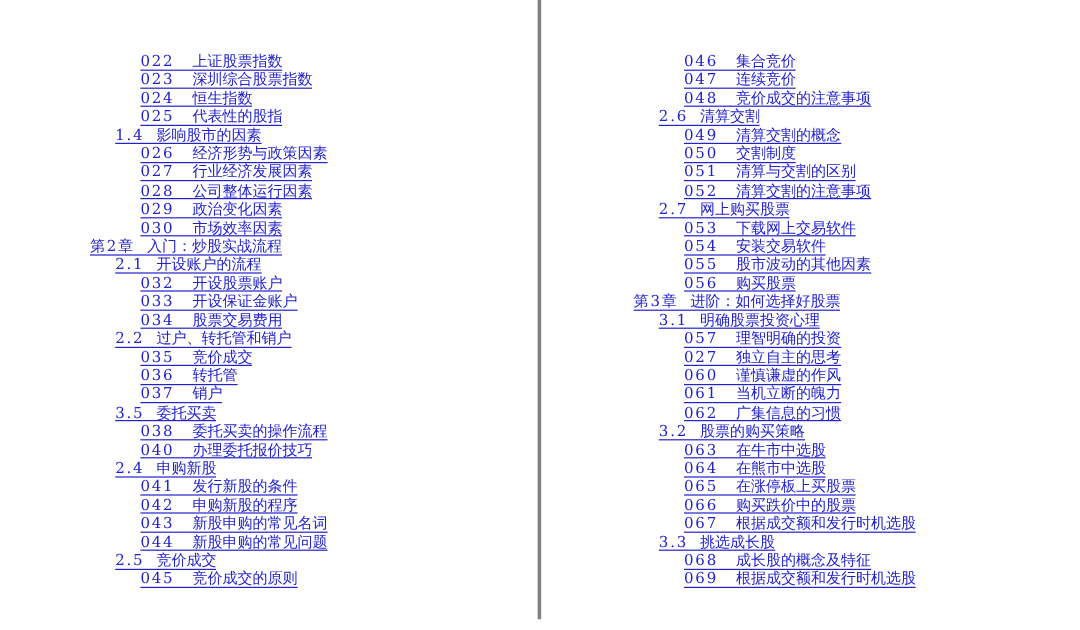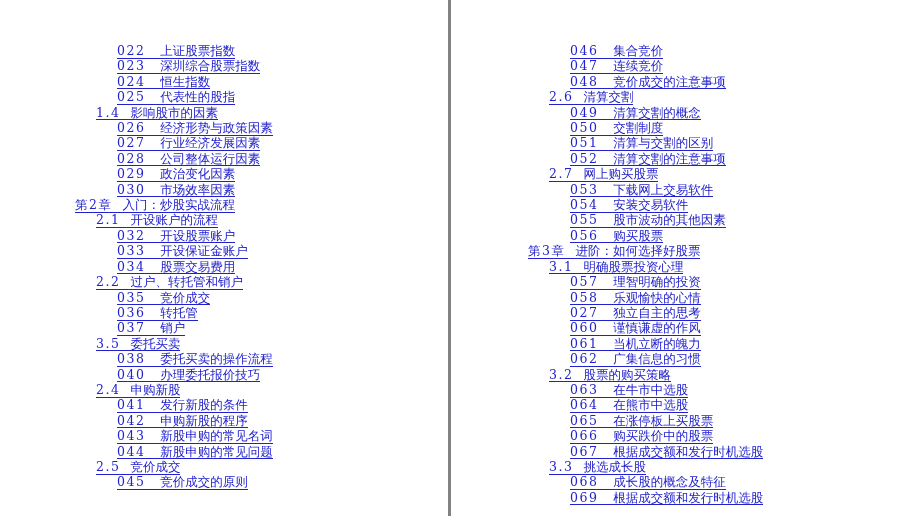--- a/index.html
+++ b/index.html
@@ -100,21 +100,20 @@
     <a class="toc-entry lvl-item"><span class="entry-inner"><span class="num">051</span><span class="gap"></span><span class="title">清算与交割的区别</span></span></a>
     <a class="toc-entry lvl-item"><span class="entry-inner"><span class="num">052</span><span class="gap"></span><span class="title">清算交割的注意事项</span></span></a>
     <a class="toc-entry lvl-section"><span class="entry-inner"><span class="num">2.7</span><span class="gap"></span><span class="title">网上购买股票</span></span></a>
     <a class="toc-entry lvl-item"><span class="entry-inner"><span class="num">053</span><span class="gap"></span><span class="title">下载网上交易软件</span></span></a>
     <a class="toc-entry lvl-item"><span class="entry-inner"><span class="num">054</span><span class="gap"></span><span class="title">安装交易软件</span></span></a>
     <a class="toc-entry lvl-item"><span class="entry-inner"><span class="num">055</span><span class="gap"></span><span class="title">股市波动的其他因素</span></span></a>
     <a class="toc-entry lvl-item"><span class="entry-inner"><span class="num">056</span><span class="gap"></span><span class="title">购买股票</span></span></a>
     <a class="toc-entry lvl-chapter"><span class="entry-inner"><span class="num">第3章</span><span class="gap"></span><span class="title">进阶：如何选择好股票</span></span></a>
     <a class="toc-entry lvl-section"><span class="entry-inner"><span class="num">3.1</span><span class="gap"></span><span class="title">明确股票投资心理</span></span></a>
     <a class="toc-entry lvl-item"><span class="entry-inner"><span class="num">057</span><span class="gap"></span><span class="title">理智明确的投资</span></span></a>
-    <a class="toc-entry lvl-item"><span class="entry-inner"><span class="num">058</span><span class="gap"></span><span class="title">乐观愉快的心情</span></span></a>
     <a class="toc-entry lvl-item"><span class="entry-inner"><span class="num">027</span><span class="gap"></span><span class="title">独立自主的思考</span></span></a>
     <a class="toc-entry lvl-item"><span class="entry-inner"><span class="num">060</span><span class="gap"></span><span class="title">谨慎谦虚的作风</span></span></a>
     <a class="toc-entry lvl-item"><span class="entry-inner"><span class="num">061</span><span class="gap"></span><span class="title">当机立断的魄力</span></span></a>
     <a class="toc-entry lvl-item"><span class="entry-inner"><span class="num">062</span><span class="gap"></span><span class="title">广集信息的习惯</span></span></a>
     <a class="toc-entry lvl-section"><span class="entry-inner"><span class="num">3.2</span><span class="gap"></span><span class="title">股票的购买策略</span></span></a>
     <a class="toc-entry lvl-item"><span class="entry-inner"><span class="num">063</span><span class="gap"></span><span class="title">在牛市中选股</span></span></a>
     <a class="toc-entry lvl-item"><span class="entry-inner"><span class="num">064</span><span class="gap"></span><span class="title">在熊市中选股</span></span></a>
     <a class="toc-entry lvl-item"><span class="entry-inner"><span class="num">065</span><span class="gap"></span><span class="title">在涨停板上买股票</span></span></a>
     <a class="toc-entry lvl-item"><span class="entry-inner"><span class="num">066</span><span class="gap"></span><span class="title">购买跌价中的股票</span></span></a>
     <a class="toc-entry lvl-item"><span class="entry-inner"><span class="num">067</span><span class="gap"></span><span class="title">根据成交额和发行时机选股</span></span></a>

